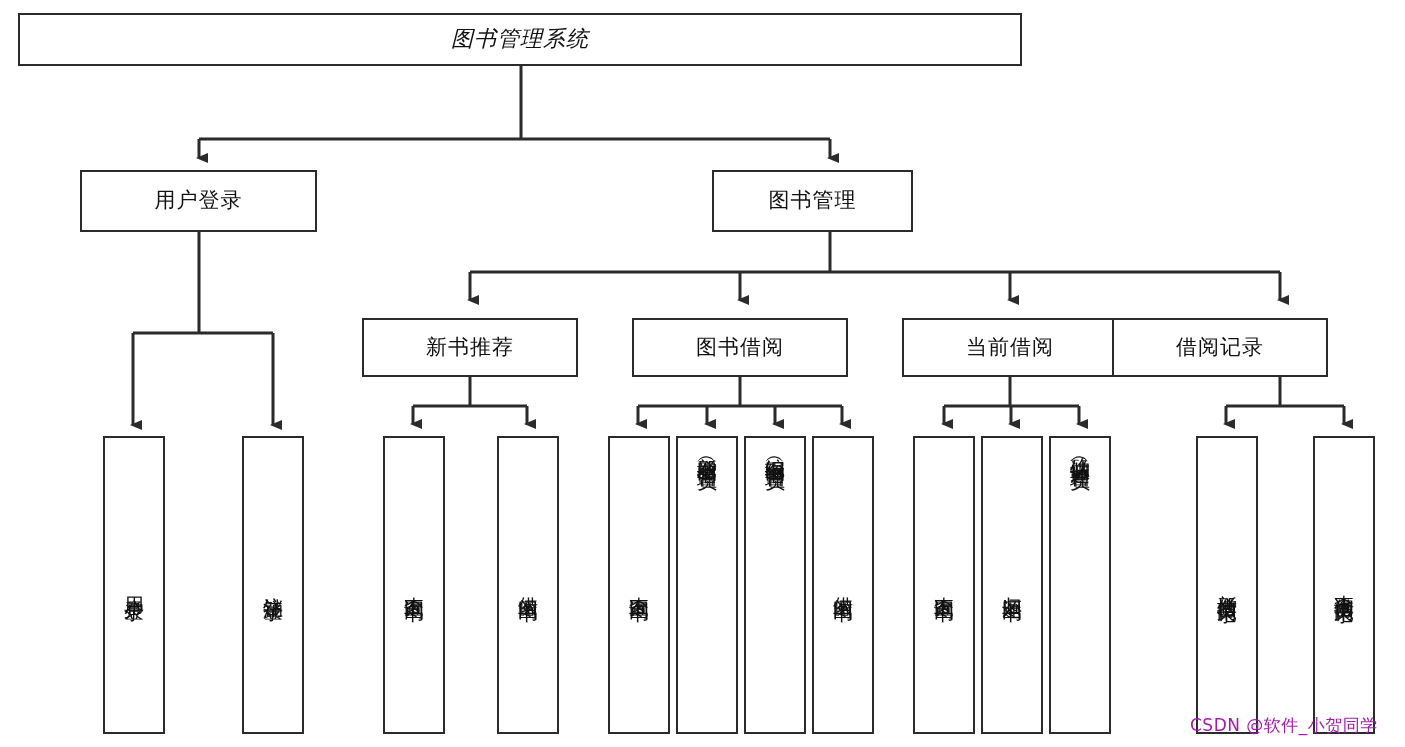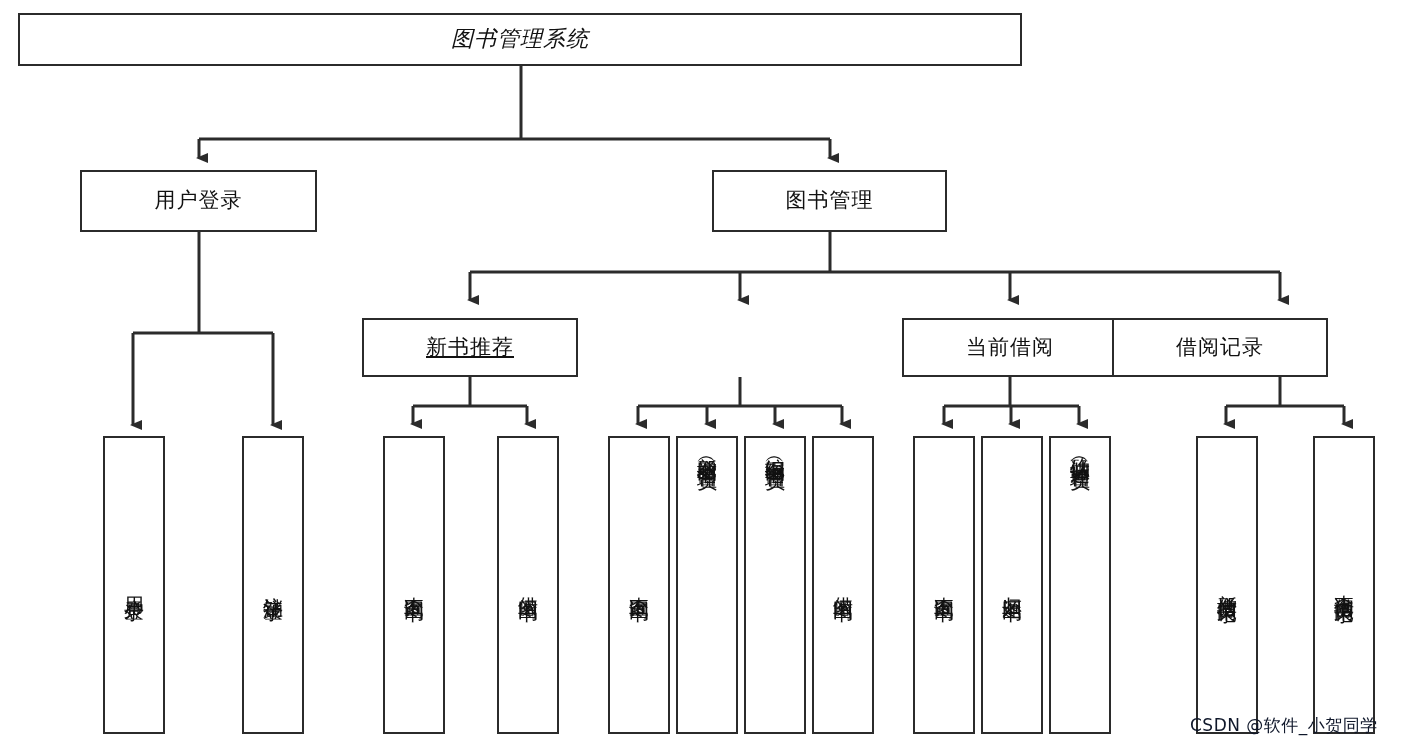--- a/index.html
+++ b/index.html
@@ -68,21 +68,21 @@
   }
   .leaf-inner.top {
     align-items: flex-start;
     padding-top: 4px;
   }
   .watermark {
     position: absolute;
     left: 1190px;
     top: 714px;
     font-size: 17px;
-    color: #0f172a;
+    color: #a21caf;
     white-space: nowrap;
     letter-spacing: 0.5px;
   }
 </style>
 </head>
 <body>
 
 <div id="canvas">
 
   <svg class="wires" viewBox="0 0 1405 747">
@@ -136,26 +136,29 @@
     </g>
   </svg>
 
   <div class="node horiz root" style="left:18px; top:13px; width:1004px; height:53px;">
     <span>图书管理系统</span>
   </div>
 
   <div class="node horiz" style="left:80px; top:170px; width:237px; height:62px;">
     <span>用户登录</span>
   </div>
-  <div class="node horiz" style="left:712px; top:170px; width:235px; height:62px;">
+  <div class="node horiz" style="left:712px; top:170px; width:201px; height:62px;">
     <span>图书管理</span>
   </div>
 
-  <div class="node horiz" style="left:362px; top:318px; width:216px; height:59px;text-decoration:underline;">
+  <div class="node horiz" style="left:362px; top:318px; width:216px; height:59px;">
     <span>新书推荐</span>
+  </div>
+  <div class="node horiz" style="left:632px; top:318px; width:216px; height:59px;">
+    <span>图书借阅</span>
   </div>
   <div class="node horiz" style="left:902px; top:318px; width:216px; height:59px;">
     <span>当前借阅</span>
   </div>
   <div class="node horiz" style="left:1112px; top:318px; width:216px; height:59px;">
     <span>借阅记录</span>
   </div>
 
   <div class="node leaf" style="left:103px; top:436px; width:62px; height:298px;">
     <div class="leaf-inner">

